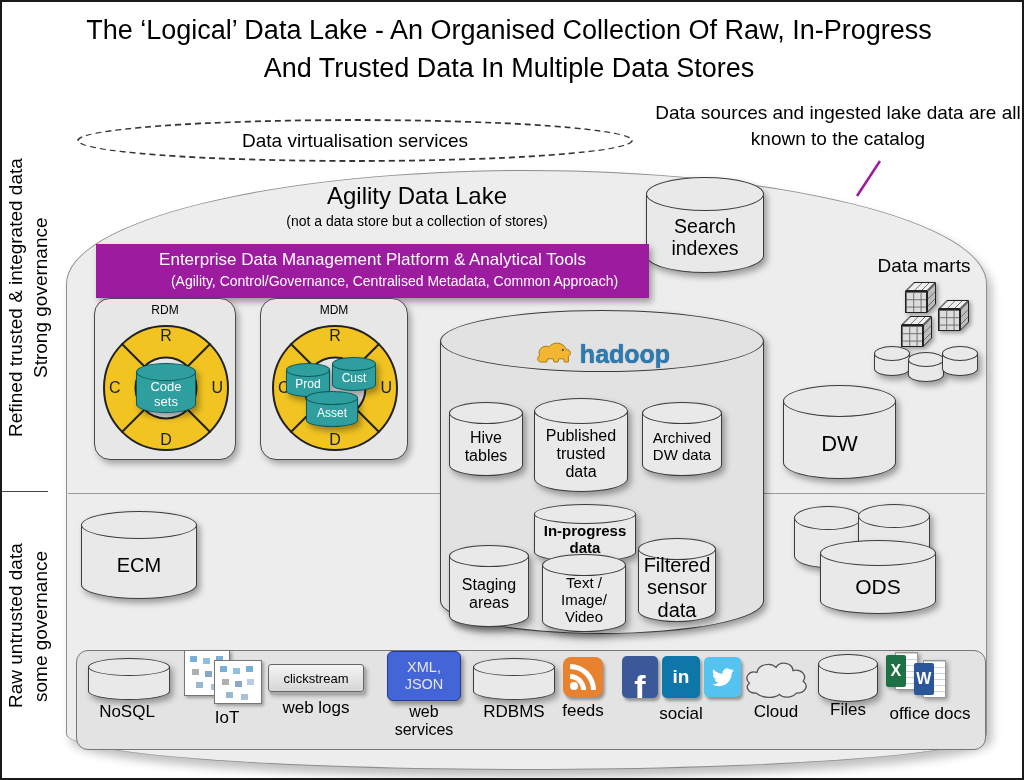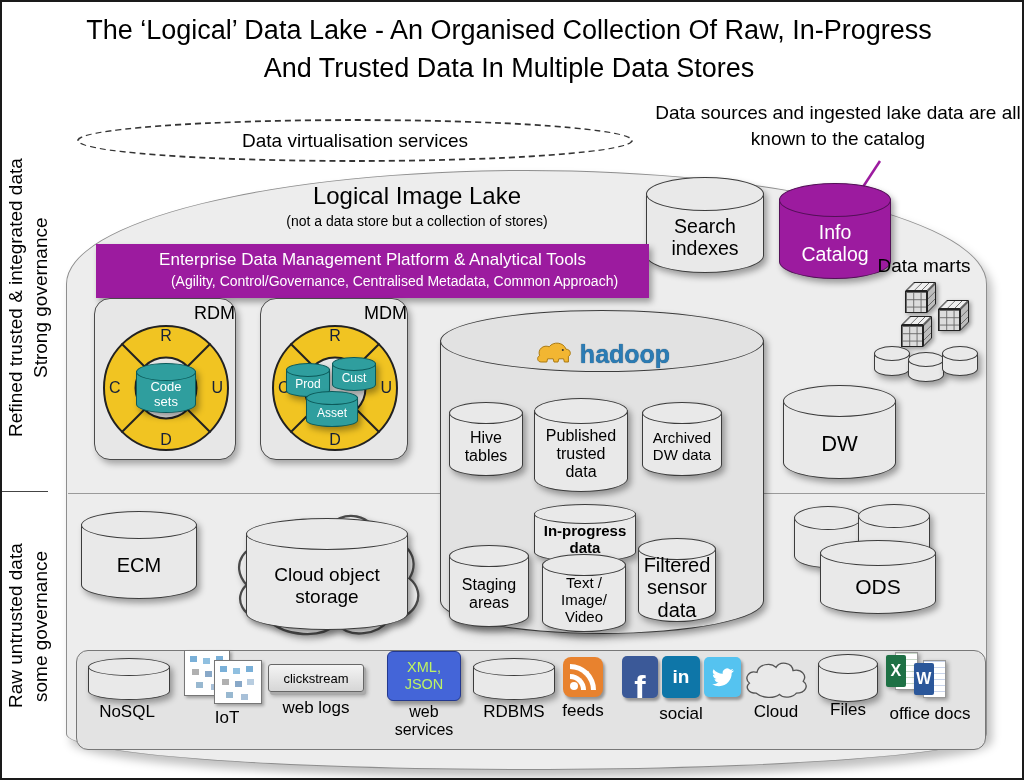--- a/index.html
+++ b/index.html
@@ -48,21 +48,21 @@
          background:var(--fill); border:1.5px solid var(--stroke); border-radius:50%; }
   .cyl-label { position:absolute; z-index:1; left:6%; right:6%; top:var(--e); bottom:6%;
          display:flex; align-items:center; justify-content:center; text-align:center; line-height:1.12; }
   .cyl .cyl { z-index:1; }
   .cyl.teal { --fill:#2f9e9e; --stroke:#0c5a5a; color:#fff; }
   .cyl.purple { --fill:#9c1b9f; --stroke:#531057; color:#fff; }
   .cyl.hadoop-main { --fill:#e2e2e2; }
 
   .module-box { position:absolute; background:#e7e7e7; border:1.6px solid #4a4a4a;
          border-radius:16px; filter:drop-shadow(3px 4px 3px rgba(0,0,0,0.3)); }
-  .module-title { position:absolute; top:4px; left:0; width:100%; text-align:right; font-size:18px; }
+  .module-title { position:absolute; top:4px; left:0; width:100%; text-align:center; font-size:12px; }
 
   .wheel { position:absolute; }
   .wheel .ring { position:absolute; inset:0; border-radius:50%; background:#f1c422; border:2px solid #222; }
   .wheel .diag { position:absolute; left:0; right:0; top:calc(50% - 1px); height:2px; background:#222; }
   .wheel .d1 { transform:rotate(45deg); }
   .wheel .d2 { transform:rotate(-45deg); }
   .wheel .hole { position:absolute; left:50%; top:50%; width:50%; height:50%;
          transform:translate(-50%,-50%); border-radius:50%; background:#e7e7e7; border:2px solid #222; }
   .wheel .wl { position:absolute; font-size:16px; color:#15203a; z-index:1; }
   .wl-r { top:2px; left:50%; transform:translateX(-50%); }
@@ -87,21 +87,21 @@
          box-shadow:2px 2px 3px rgba(0,0,0,0.3); }
   .iot-pic::before { content:""; position:absolute; left:5px; top:5px; width:7px; height:6px; background:#7ab0d8;
          box-shadow:13px 2px 0 #90c0e0, 26px 0 0 #7ab0d8, 2px 13px 0 #b0b0b0,
                     15px 15px 0 #88a8c8, 27px 13px 0 #b8cde0, 6px 26px 0 #98b8d0, 21px 28px 0 #a8c0d8; }
 
   .click-box { position:absolute; background:linear-gradient(#f4f4f4,#d6d6d6);
          border:1px solid #666; border-radius:3px; box-shadow:2px 3px 0 #aaa, 3px 4px 4px rgba(0,0,0,0.3);
          display:flex; align-items:center; justify-content:center; font-size:13px; }
 
   .blue-box { position:absolute; background:#4465d8; border:1px solid #23388f; border-radius:6px;
-         color:#bef264; display:flex; align-items:center; justify-content:center; text-align:center;
+         color:#e5e5e5; display:flex; align-items:center; justify-content:center; text-align:center;
          font-size:14.5px; line-height:1.2; box-shadow:3px 4px 4px rgba(0,0,0,0.35); }
 
   .rss { position:absolute; background:#e8822e; border-radius:8px; box-shadow:2px 3px 3px rgba(0,0,0,0.35); }
   .rss .dot { position:absolute; left:7px; bottom:7px; width:8px; height:8px; border-radius:50%; background:#fff; }
   .rss .arc { position:absolute; left:7px; bottom:7px; border:5px solid #fff;
          border-left:none; border-bottom:none; border-radius:0 100% 0 0; }
   .rss .arc-s { width:16px; height:16px; }
   .rss .arc-b { width:26px; height:26px; }
 
   .badge { position:absolute; border-radius:5px; color:#fff; display:flex; align-items:center;
@@ -151,28 +151,25 @@
 
   <div class="note">Data sources and ingested lake data are all known to the catalog</div>
   <svg class="ptr-svg" width="38" height="42">
     <line x1="30" y1="3" x2="7" y2="38" stroke="#9c1b9f" stroke-width="2.5"></line>
   </svg>
 
   <div class="lake"></div>
   <div class="zone-line"></div>
   <div class="sources-band"></div>
 
-  <div class="lake-title">Logical Image Lake</div>
+  <div class="lake-title">Agility Data Lake</div>
   <div class="lake-subtitle">(not a data store but a collection of stores)</div>
 
   <div class="cyl" style="left:644px; top:175px; width:118px; height:96px; --e:32px;">
     <div class="cyl-label" style="font-size:19.5px;">Search indexes</div>
-  </div>
-  <div class="cyl purple" style="left:777px; top:181px; width:112px; height:96px; --e:32px;">
-    <div class="cyl-label" style="font-size:19.5px;">Info Catalog</div>
   </div>
 
   <div class="banner">
     <div class="b1">Enterprise Data Management Platform &amp; Analytical Tools</div>
     <div class="b2">(Agility, Control/Governance, Centralised Metadata, Common Approach)</div>
   </div>
 
   <div class="lbl" style="left:862px; top:253px; width:120px; font-size:19px;">Data marts</div>
   <div class="cube" style="left:903px; top:280px;">
     <div class="ct"></div>
@@ -266,28 +263,20 @@
   </div>
 
   <div class="cyl" style="left:781px; top:383px; width:113px; height:94px; --e:30px;">
     <div class="cyl-label" style="font-size:22px;">DW</div>
   </div>
 
   <div class="cyl" style="left:79px; top:509px; width:116px; height:88px; --e:26px;">
     <div class="cyl-label" style="font-size:20px;">ECM</div>
   </div>
 
-  <div class="cloud-wrap" style="left:222px; top:496px; width:206px; height:152px;">
-    <svg class="cloud-svg" viewBox="0 0 200 140" preserveAspectRatio="none">
-      <path d="M42 112 C18 112 8 92 22 80 C4 62 22 38 44 46 C48 20 84 12 100 30 C112 8 148 14 150 40 C176 34 192 56 180 74 C198 88 186 112 160 112 C150 126 122 130 110 116 C94 130 60 128 42 112 Z" fill="#eaeaea" stroke="#4a4a4a" stroke-width="2.2"></path>
-    </svg>
-    <div class="cyl" style="left:22px; top:20px; width:162px; height:112px; --e:30px;">
-      <div class="cyl-label" style="font-size:19px;">Cloud object storage</div>
-    </div>
-  </div>
 
   <div class="cyl" style="left:792px; top:504px; width:68px; height:62px; --e:22px;"></div>
   <div class="cyl" style="left:856px; top:502px; width:72px; height:64px; --e:22px;"></div>
   <div class="cyl" style="left:818px; top:538px; width:116px; height:74px; --e:24px;">
     <div class="cyl-label" style="font-size:21px;">ODS</div>
   </div>
 
   <div class="cyl" style="left:86px; top:656px; width:82px; height:42px; --e:16px;"></div>
   <div class="src-label" style="left:70px; top:700px; width:110px;">NoSQL</div>
 

